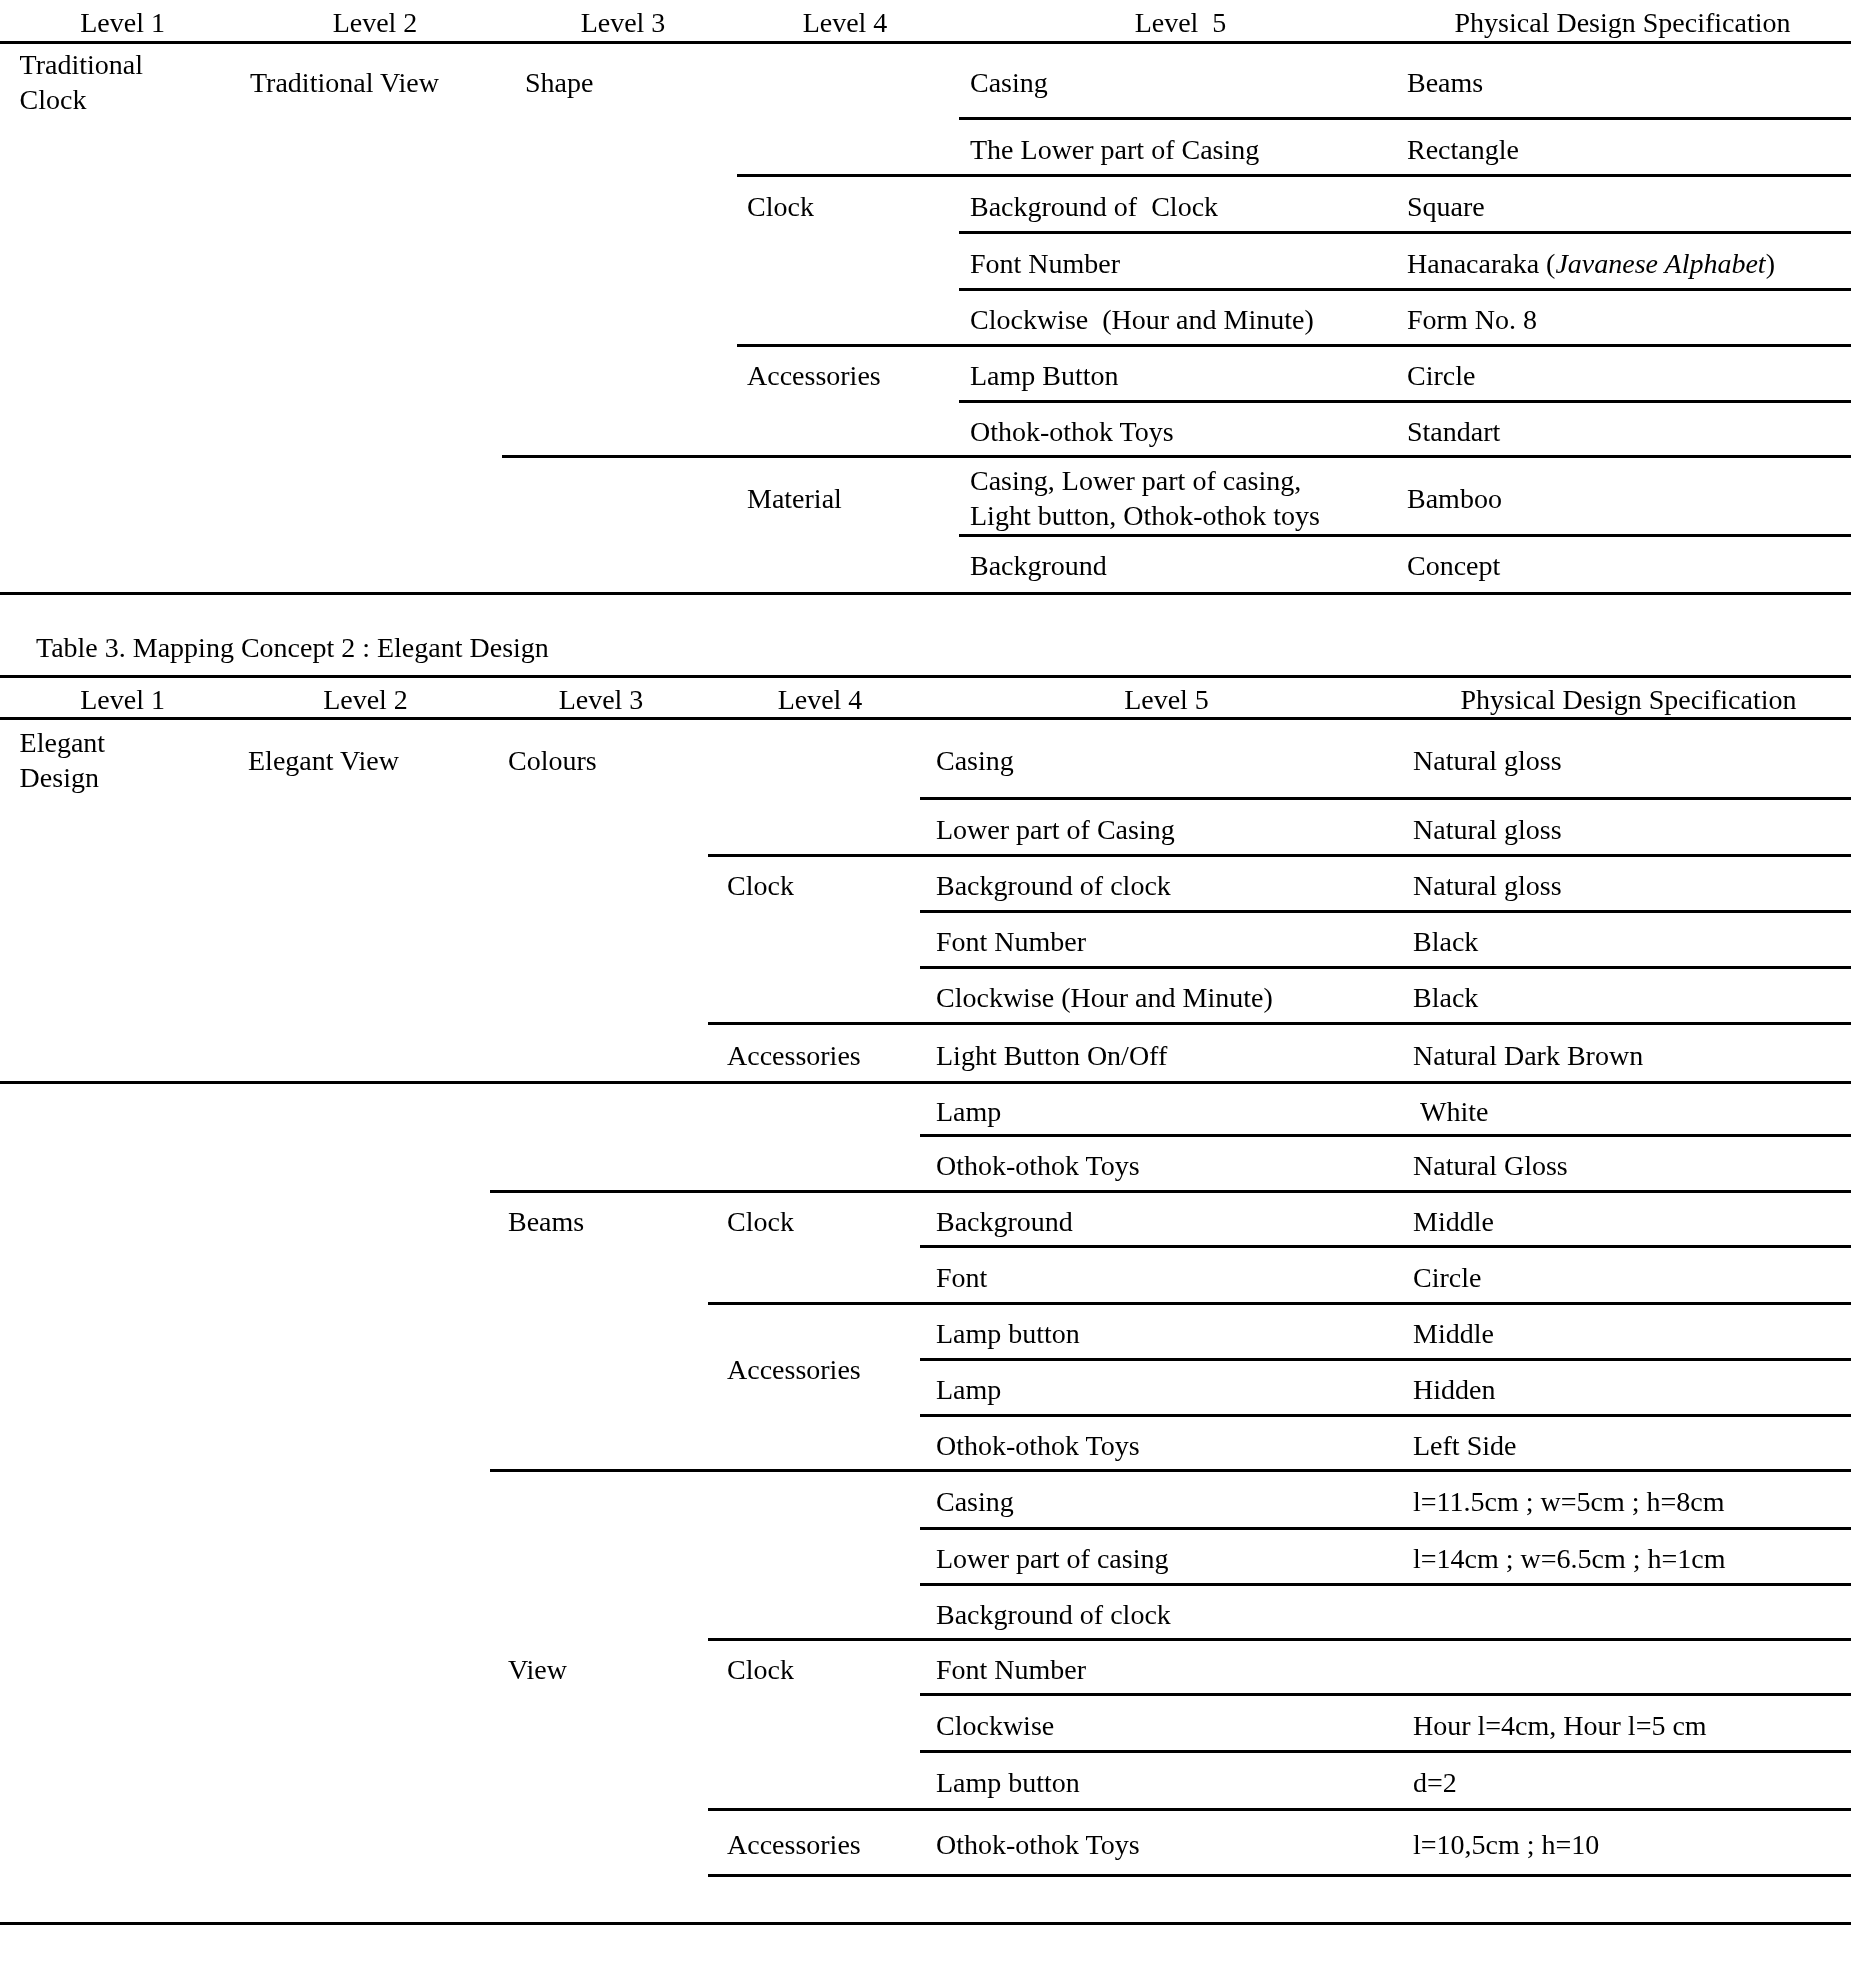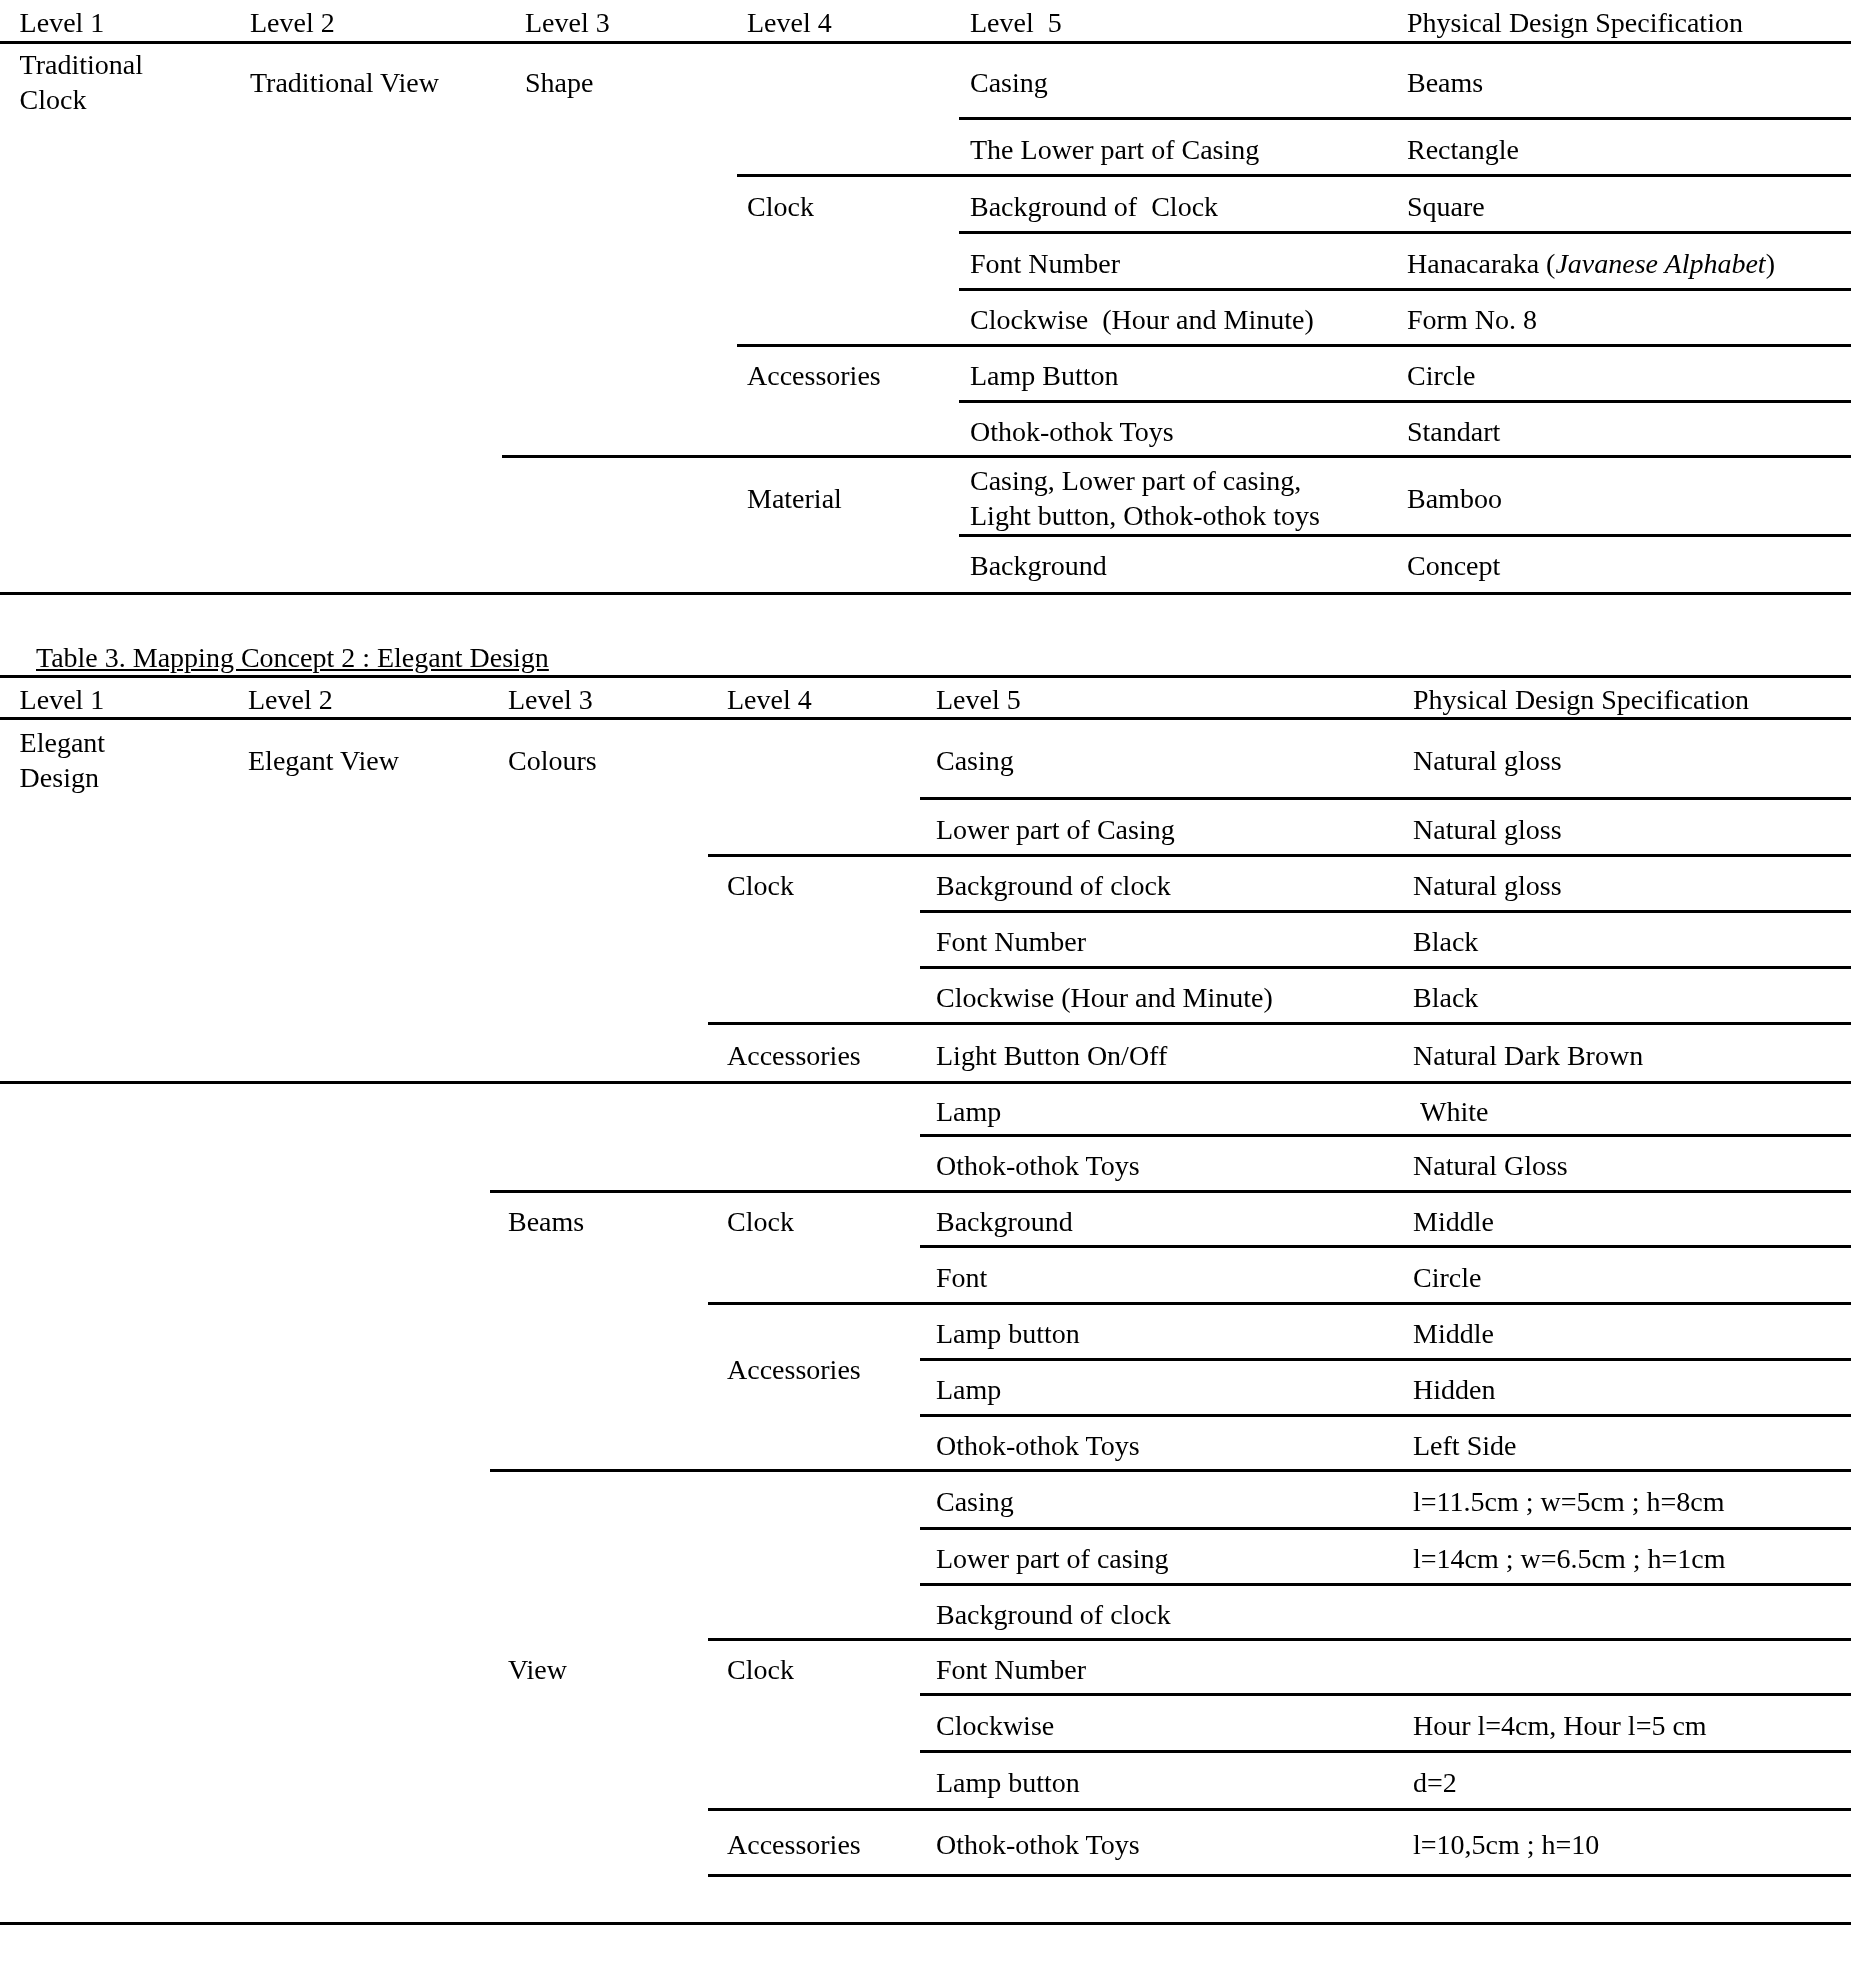--- a/index.html
+++ b/index.html
@@ -48,32 +48,31 @@
     height: 2.9px;
     background: #000;
   }
   .rule.full { left: 0; }
   #t1 .rule.l3 { left: 502px; }
   #t1 .rule.l4 { left: 737px; }
   #t1 .rule.l5 { left: 959px; }
   #t2 .rule.l3 { left: 490px; }
   #t2 .rule.l4 { left: 708px; }
   #t2 .rule.l5 { left: 920px; }
-  .hdr .cell { white-space: pre-wrap; }
+  .hdr .cell { white-space: pre-wrap; text-align: center; }
   #caption-band {
     position: relative;
     width: 1852px;
     height: 80px;
   }
   #caption-band .caption {
     position: absolute;
     left: 36px;
-    bottom: 0;
+    bottom: 10px;
     white-space: pre-wrap;
-    text-decoration: underline;
   }
 </style>
 </head>
 <body>
 
 <div id="page">
 
   <div class="tbl" id="t1">
 
     <div class="row hdr" style="height:44px">

